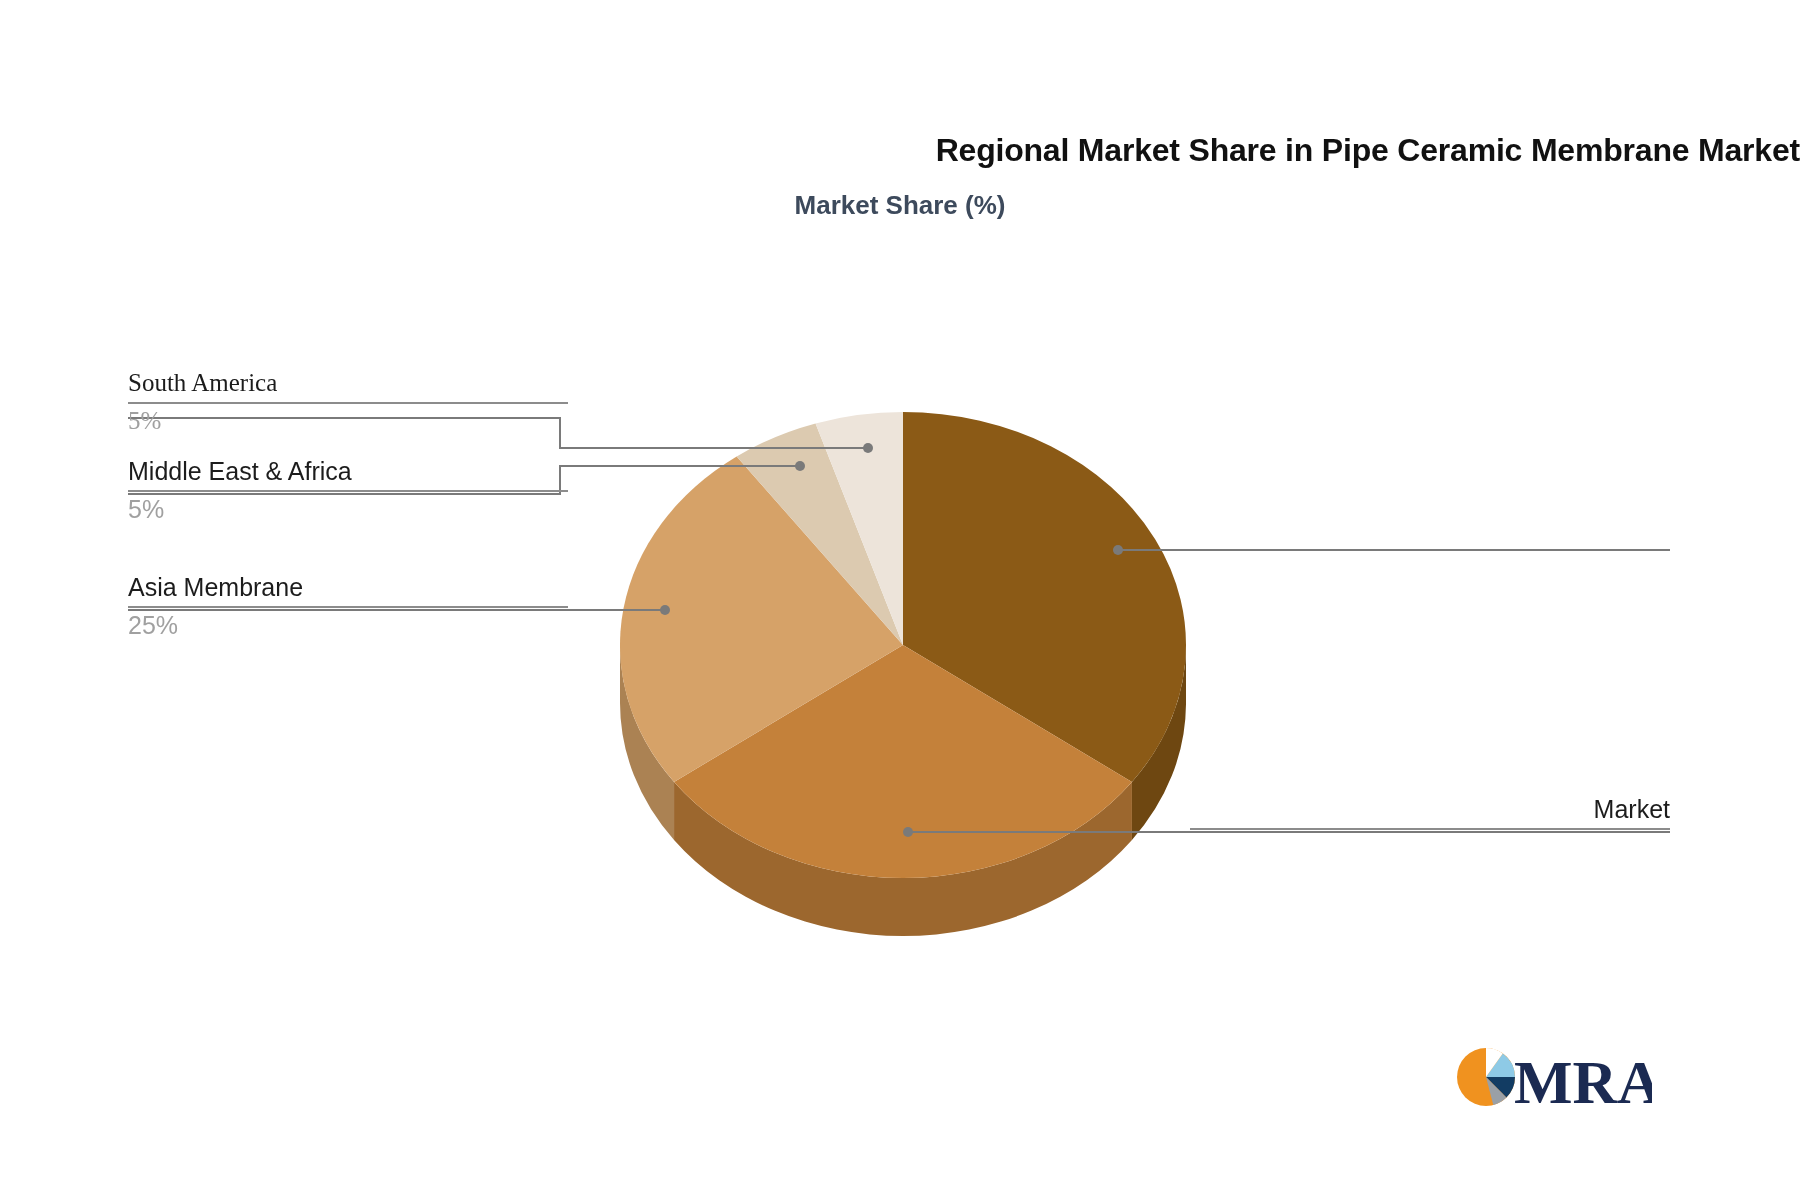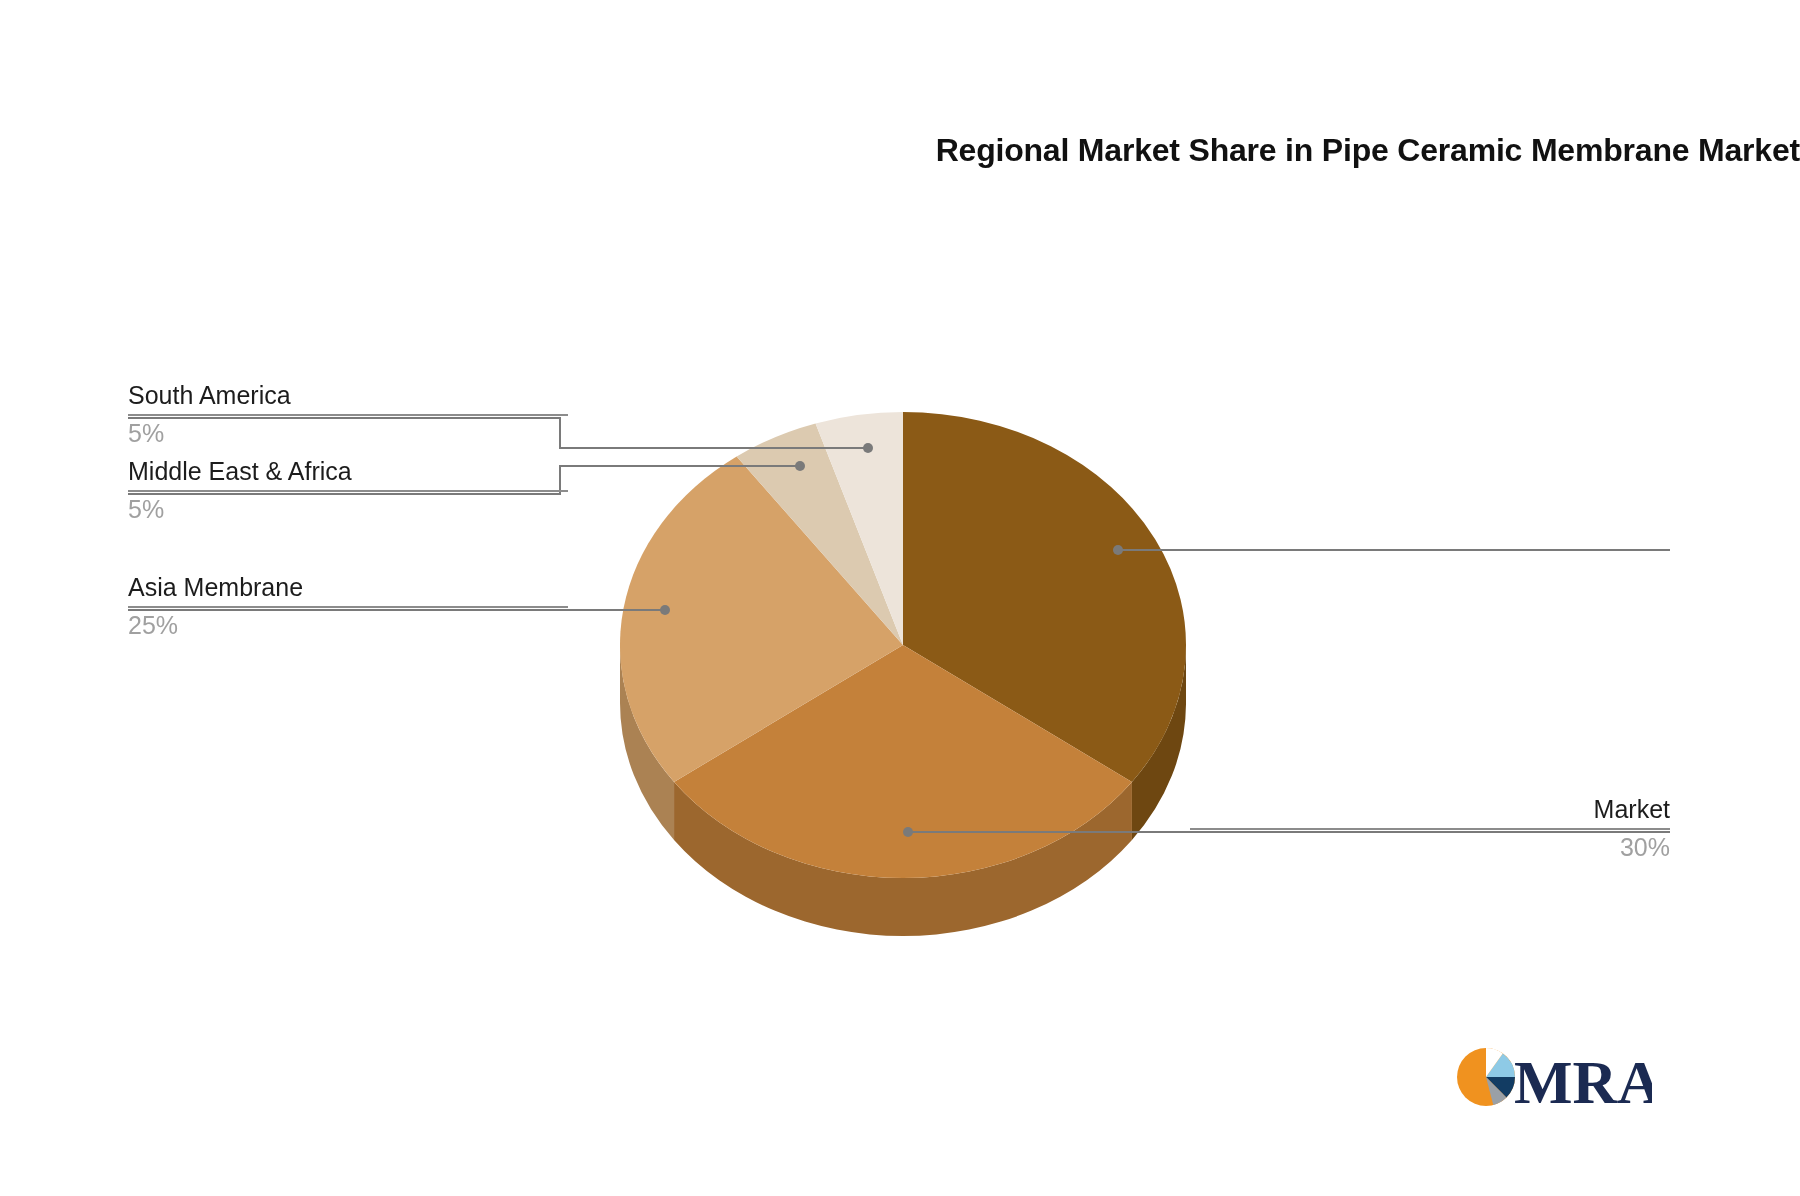--- a/index.html
+++ b/index.html
@@ -64,21 +64,21 @@
     margin: 4px 0 2px 0;
   }
   .callout .co-val {
     font-size: 25px;
     color: #a0a0a0;
     line-height: 30px;
   }
   .callout.left { text-align: left; }
   .callout.right { text-align: right; }
 
-  #co-south-america { left: 128px; top: 380px; width: 440px; }
+  #co-south-america { left: 128px; top: 368px; width: 440px; font-family: Liberation Serif, serif; }
   #co-mea           { left: 128px; top: 456px; width: 440px; }
   #co-asia-pacific  { left: 128px; top: 572px; width: 440px; }
   #co-north-america { left: 1190px; top: 512px; width: 480px; }
   #co-europe        { left: 1190px; top: 794px; width: 480px; }
 
   
   #mra-logo {
     position: absolute;
     left: 1452px;
     top: 1037px;
@@ -86,20 +86,21 @@
     height: 80px;
   }
 </style>
 </head>
 <body>
 
 <div id="page-frame">
 
   <div class="chart-title">Regional Market Share in Pipe Ceramic Membrane Market</div>
 
+  <div class="chart-subtitle">Market Share (%)</div>
 
   <svg id="pie-stage" viewBox="0 0 1800 1196">
     <g id="pie-group">
         <path d="M 1185.9961207060219 646.2199795727208
                A 283 233 0 0 1 1131.9518094081102 781.9539637841463
                L 1131.9518094081102 839.9539637841463
                A 283 233 0 0 0 1185.9961207060219 704.2199795727208 Z" fill="#6E4711"></path>
         <path d="M 1131.9518094081102 781.9539637841463
                A 283 233 0 0 1 674.0481905918899 781.9539637841463
                L 674.0481905918899 839.9539637841463
@@ -148,21 +149,20 @@
   <div class="callout left" id="co-asia-pacific">
     <div class="co-name">Asia Membrane</div>
     <div class="co-rule"></div>
     <div class="co-val">25%</div>
   </div>
 
 
   <div class="callout right" id="co-europe">
     <div class="co-name">Market</div>
     <div class="co-rule"></div>
-    <div class="co-val">30%</div>
   </div>
 
   <svg id="mra-logo" viewBox="0 0 200 80">
     <g>
       <circle cx="34" cy="40" r="29" fill="#F0921F"></circle>
       <path d="M 34 40 L 63 40 A 29 29 0 0 1 54.4 60.5 Z" fill="#123C63"></path>
       <path d="M 34 40 L 54.4 60.5 A 29 29 0 0 1 41.3 68.1 Z" fill="#9AA0A6"></path>
       <path d="M 34 40 L 63 40 A 29 29 0 0 0 50.8 16.4 Z" fill="#8ECAE6"></path>
       <path d="M 34 40 L 50.8 16.4 A 29 29 0 0 0 34 11 Z" fill="#FFFFFF"></path>
     </g>

